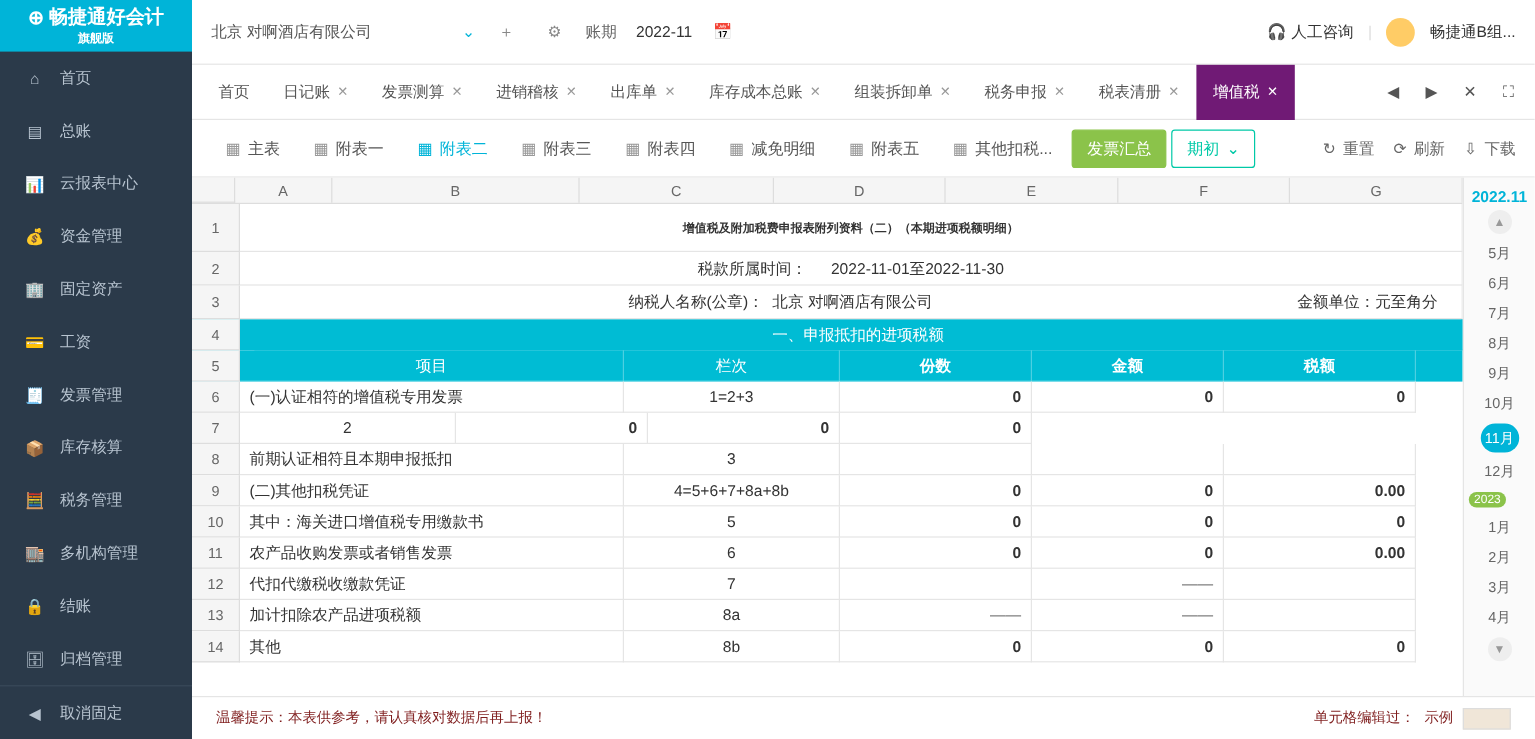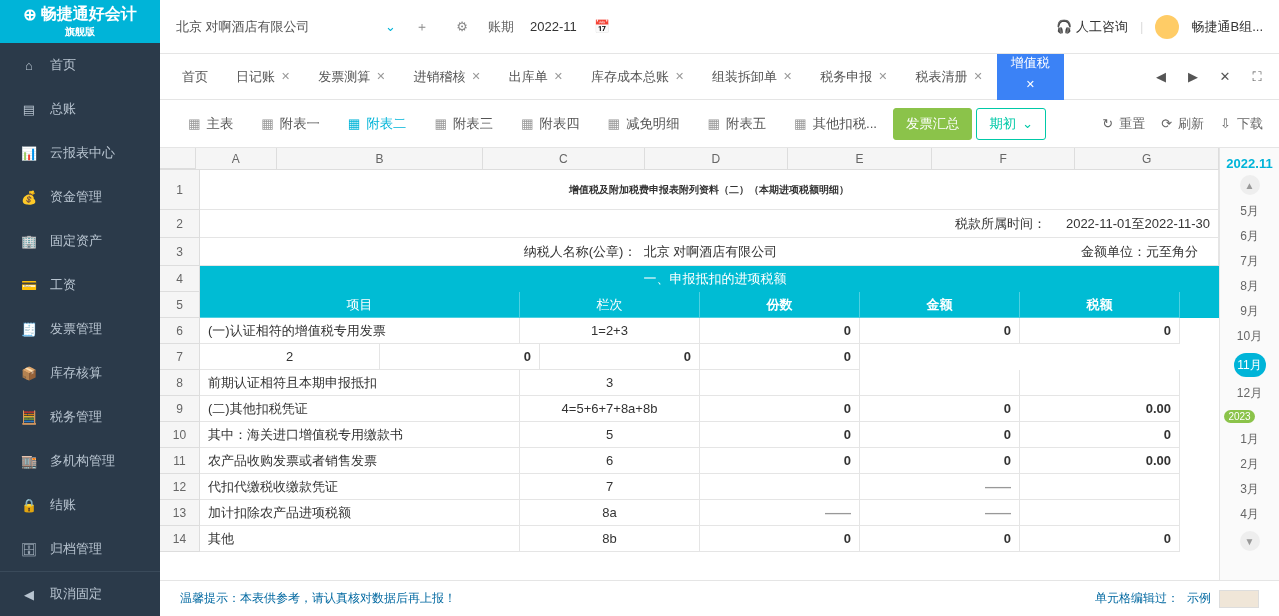--- a/index.html
+++ b/index.html
@@ -22,21 +22,21 @@
 .chevron { color: #00b4d8; margin-left: auto; }
 .top-icon { width: 28px; height: 28px; display: inline-flex; align-items: center; justify-content: center; color: #888; cursor: pointer; }
 .period-label { color: #666; }
 .period-value { color: #333; margin-left: 4px; }
 .topbar-right { margin-left: auto; display: flex; align-items: center; gap: 12px; }
 .avatar { width: 24px; height: 24px; border-radius: 50%; background: #ffcc66; display: inline-block; }
 
 
 .tabs { height: 46px; display: flex; align-items: center; padding: 0 8px; border-bottom: 1px solid #e5e5e5; gap: 4px; }
 .tab { padding: 0 14px; height: 46px; display: inline-flex; align-items: center; gap: 6px; cursor: pointer; color: #555; }
-.tab.active { background: #3b82f6; color: #fff; flex-direction: column; }
+.tab.active { background: #701a75; color: #fff; }
 .tab-close { font-size: 11px; color: #999; cursor: pointer; }
 .tab.active .tab-close { color: #fff; }
 .tab-nav { margin-left: auto; display: flex; gap: 4px; }
 .tab-nav-btn { width: 28px; height: 28px; display: inline-flex; align-items: center; justify-content: center; cursor: pointer; color: #555; }
 
 
 .toolbar { height: 48px; display: flex; align-items: center; padding: 0 16px; gap: 4px; border-bottom: 1px solid #e5e5e5; }
 .tb-btn { padding: 6px 12px; display: inline-flex; align-items: center; gap: 6px; border: 1px solid #ddd; border-radius: 3px; cursor: pointer; color: #555; background: #fff; }
 .tb-btn.plain { border: none; }
 .tb-btn.active { color: #00b4d8; border-color: #00b4d8; }
@@ -77,21 +77,21 @@
 .dash { color: #999; }
 
 
 .year-panel { width: 60px; background: #fafafa; border-left: 1px solid #e5e5e5; display: flex; flex-direction: column; align-items: center; padding: 8px 0; gap: 4px; text-align: center; }
 .year-label { color: #00b4d8; font-weight: bold; font-size: 13px; }
 .month-item { padding: 4px 0; color: #666; font-size: 12px; cursor: pointer; }
 .month-item.active { background: #00b4d8; color: #fff; width: 32px; height: 24px; border-radius: 12px; display: flex; align-items: center; justify-content: center; }
 .year-badge { background: #8bc34a; color: #fff; font-size: 10px; padding: 1px 4px; border-radius: 8px; position: relative; left: -10px; }
 
 
-.footer { height: 36px; border-top: 1px solid #e5e5e5; display: flex; align-items: center; padding: 0 20px; gap: 16px; color: #0369a1; font-size: 12px; }
+.footer { height: 36px; border-top: 1px solid #e5e5e5; display: flex; align-items: center; padding: 0 20px; gap: 16px; color: #7f1d1d; font-size: 12px; }
 .footer-right { margin-left: auto; display: flex; align-items: center; gap: 8px; }
 .sample-box { width: 40px; height: 18px; background: #f0e6d8; border: 1px solid #ddd; }
 .arrow-circle { width: 20px; height: 20px; border-radius: 50%; background: #eee; display: inline-flex; align-items: center; justify-content: center; color: #999; font-size: 10px; }
 </style>
 </head>
 <body>
 
 <div class="app">
   <div class="sidebar">
     <div class="logo">
@@ -295,21 +295,21 @@
           <div class="col-h col-w-E">E</div>
           <div class="col-h col-w-F">F</div>
           <div class="col-h col-w-G">G</div>
         </div>
         <div class="row title-row">
           <div class="row-num">1</div>
           <div class="cell title-cell">增值税及附加税费申报表附列资料（二）（本期进项税额明细）</div>
         </div>
         <div class="row info-row">
           <div class="row-num">2</div>
-          <div class="cell" style="flex:1;justify-content:flex-end;gap:20px">
+          <div class="cell" style="flex:1;justify-content:center;gap:20px">
             <span>税款所属时间：</span>
             <span>2022-11-01至2022-11-30</span>
           </div>
         </div>
         <div class="row info-row">
           <div class="row-num">3</div>
           <div class="cell" style="flex:1;justify-content:flex-end;padding:0 20px">
             <span style="flex:1;text-align:center"><span>纳税人名称(公章)：</span>&nbsp;&nbsp;<span>北京 对啊酒店有限公司</span></span>
             <span>金额单位：元至角分</span>
           </div>

